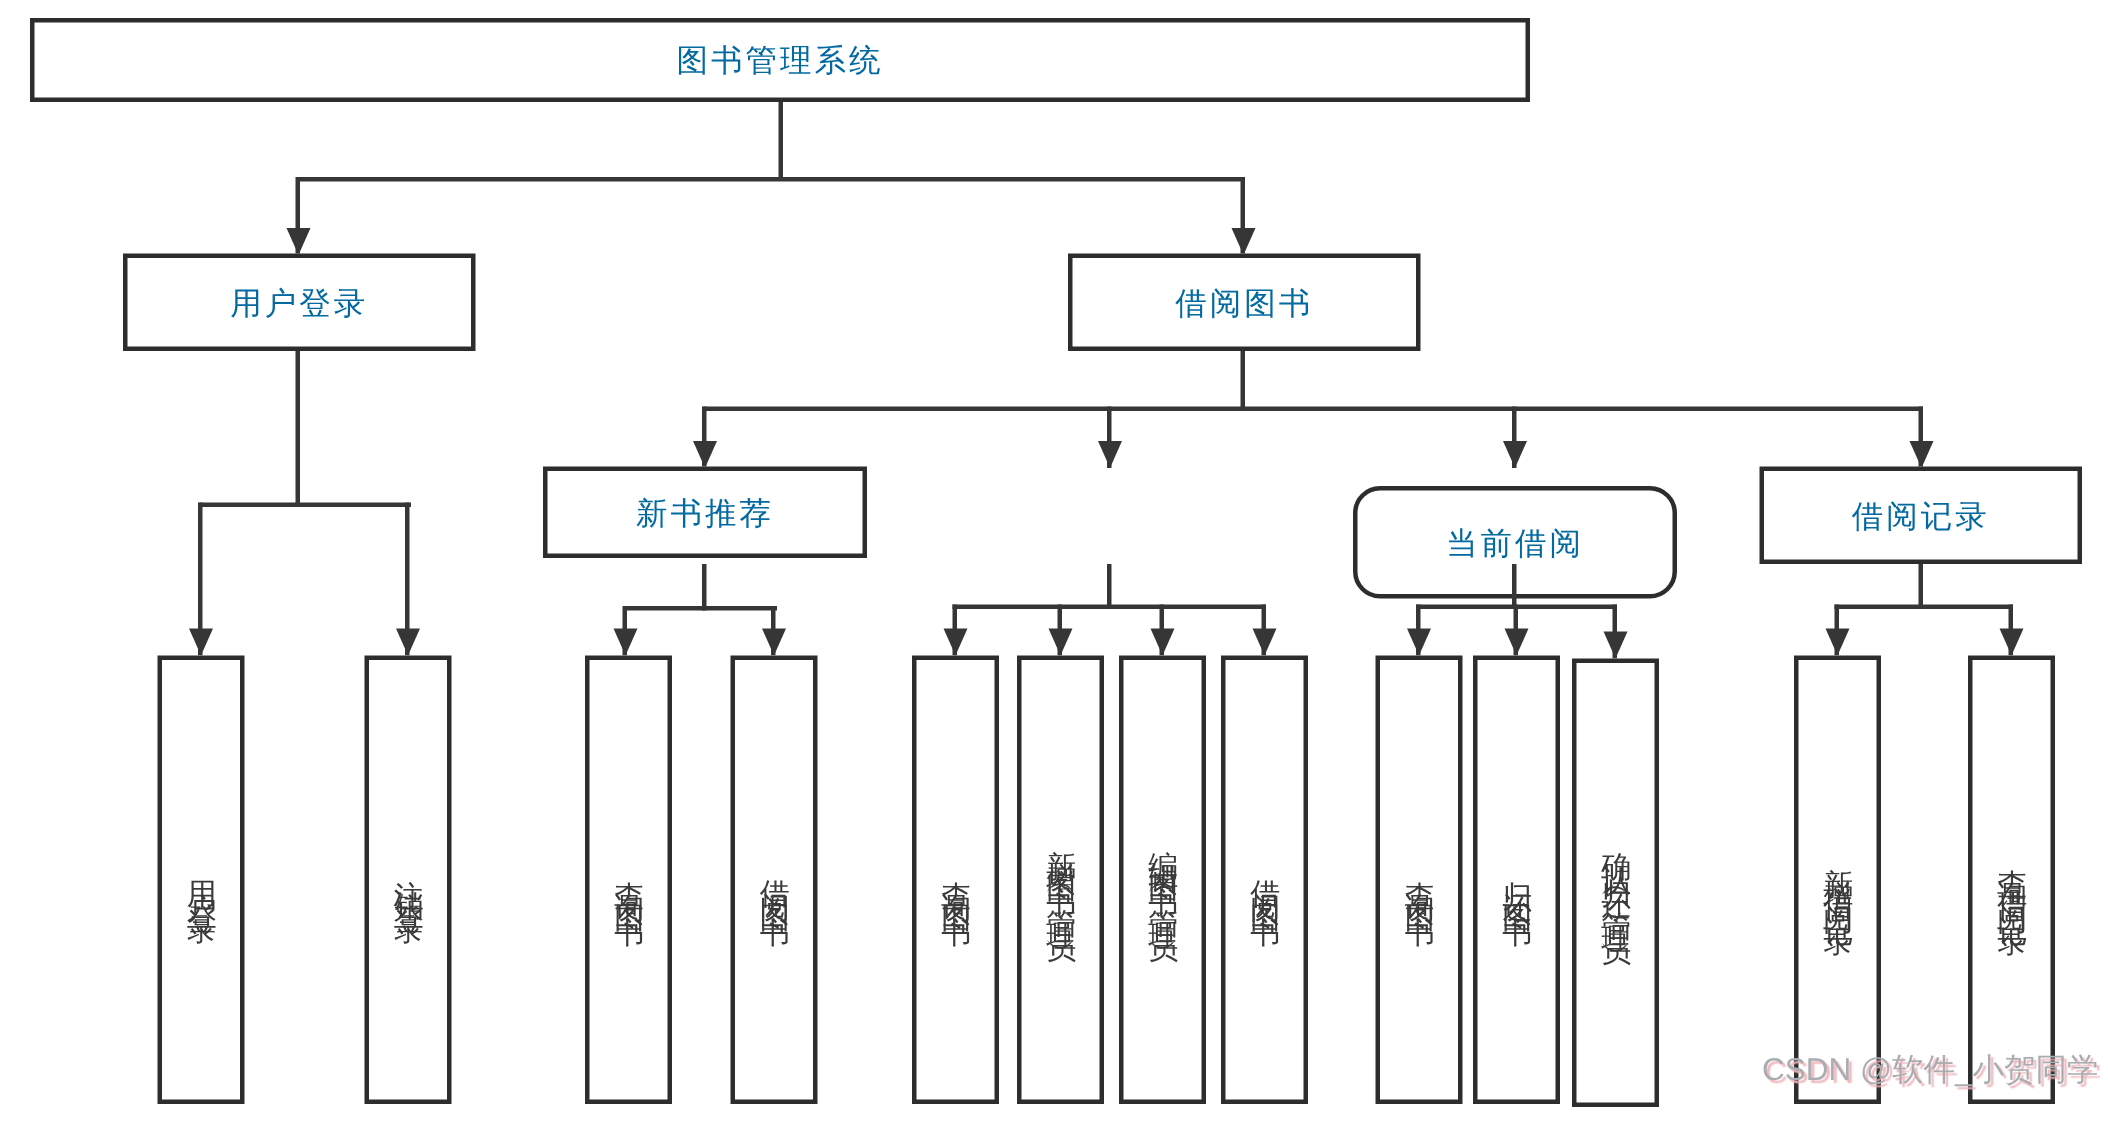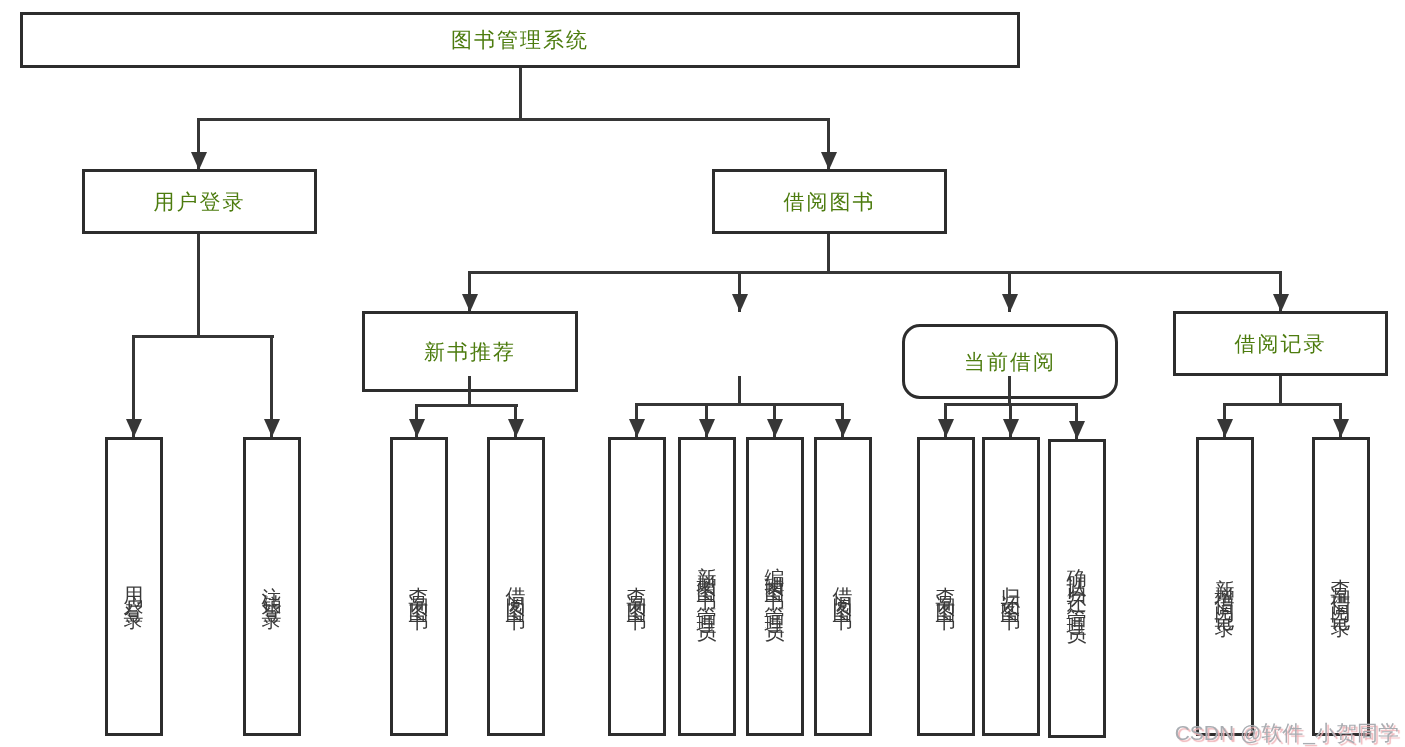--- a/index.html
+++ b/index.html
@@ -16,21 +16,21 @@
     position: absolute;
     box-sizing: border-box;
     border: 3px solid #2d2d2d;
     background: #ffffff;
     display: flex;
     align-items: center;
     justify-content: center;
   }
   .node .lbl {
     font-size: 21px;
-    color: #4d7c0f;
+    color: #0369a1;
     letter-spacing: 2px;
     white-space: nowrap;
   }
   .leaf {
     position: absolute;
     box-sizing: border-box;
     border: 3px solid #2d2d2d;
     background: #ffffff;
     width: 58px;
     top: 437px;
@@ -69,21 +69,21 @@
     transform: translateX(-50%);
     width: 0;
     height: 0;
     border-left: 8px solid transparent;
     border-right: 8px solid transparent;
     border-top: 18px solid #363636;
   }
   .watermark {
     position: absolute;
     right: 6px;
-    bottom: 0;
+    bottom: 20px;
     font-size: 21px;
     color: #a9adb2;
     text-shadow: 2px 2px 1px #f0b6ba;
     white-space: nowrap;
     margin-left: 18px;
   }
 </style>
 </head>
 <body>
 
@@ -110,21 +110,21 @@
   <div class="arrow" style="left:132px; top:335px; height:102px;"></div>
   <div class="arrow" style="left:270px; top:335px; height:102px;"></div>
 
   <div class="vline" style="left:827px; top:234px; height:40px;"></div>
   <div class="hline" style="left:469px; top:271px; width:813px;"></div>
   <div class="arrow" style="left:468px; top:271px; height:41px;"></div>
   <div class="arrow" style="left:738px; top:271px; height:41px;"></div>
   <div class="arrow" style="left:1008px; top:271px; height:41px;"></div>
   <div class="arrow" style="left:1279px; top:271px; height:41px;"></div>
 
-  <div class="node" style="left:362px; top:311px; width:216px; height:81px;">
+  <div class="node" style="left:362px; top:311px; width:216px; height:61px;">
     <span class="lbl">新书推荐</span>
   </div>
   <div class="node" style="left:902px; top:324px; width:216px; height:75px;border-radius:18px;">
     <span class="lbl">当前借阅</span>
   </div>
   <div class="node" style="left:1173px; top:311px; width:215px; height:65px;">
     <span class="lbl">借阅记录</span>
   </div>
 
   <div class="vline" style="left:468px; top:376px; height:31px;"></div>

